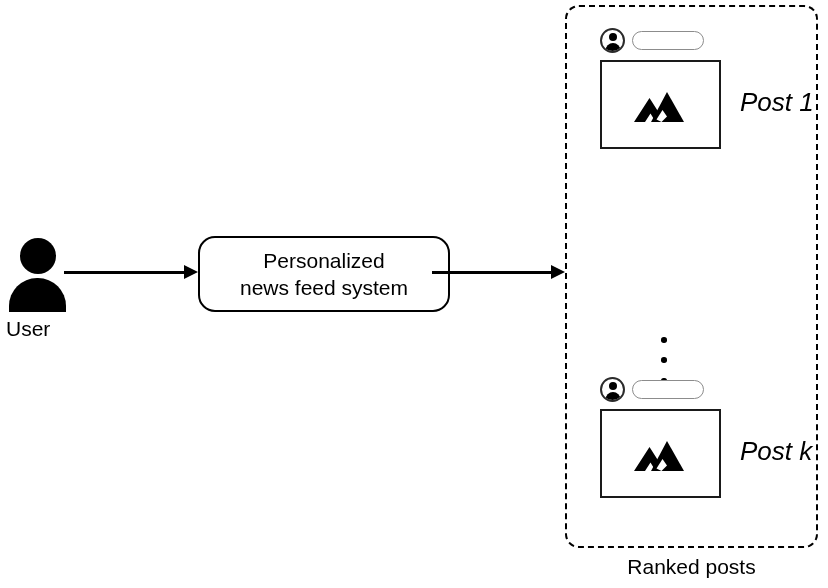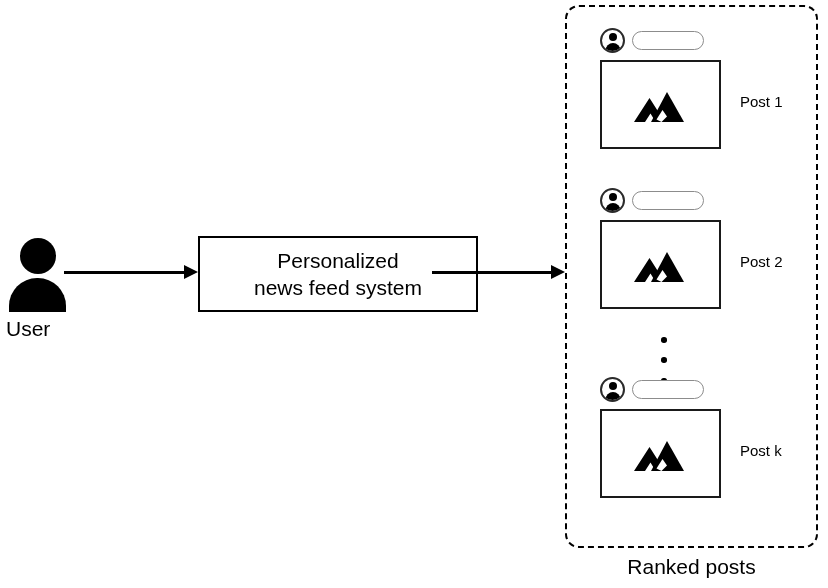--- a/index.html
+++ b/index.html
@@ -91,25 +91,25 @@
     width: 133px;
   }
   #arrow-system-to-posts .shaft { width: 121px; }
   #arrow-system-to-posts .head  { left: 119px; }
 
   
   #system-box {
     position: absolute;
     left: 198px;
     top: 236px;
-    width: 280px;
+    width: 252px;
     height: 76px;
     box-sizing: border-box;
     border: 2.5px solid #000000;
-    border-radius: 0;
+    border-radius: 17px;
     background: #ffffff;
     display: flex;
     align-items: center;
     justify-content: center;
   }
   #system-box-label {
     font-size: 21px;
     line-height: 27px;
     color: #000000;
     text-align: center;
@@ -211,24 +211,25 @@
     left: 50%;
     top: 50%;
     transform: translate(-50%, -50%);
     width: 54px;
     height: 34px;
   }
   .post-label {
     position: absolute;
     left: 140px;
     top: 62px;
-    font-size: 15px;
+    font-size: 26px;
     line-height: 26px;
     color: #000000;
     white-space: nowrap;
+    font-style: italic;
   }
 
   
   #posts-ellipsis {
     position: absolute;
     left: 92px;
     top: 330px;
     width: 10px;
     height: 46px;
     display: flex;
@@ -283,37 +284,20 @@
       <div class="post-image-frame">
         <svg class="mountain-icon" viewBox="0 0 54 34">
           <path d="M0 34 L15.5 10 L27 28 L21 33 L16.5 25.5 L11 34 Z" fill="#000000"></path>
           <path d="M17 34 L33 4 L50 34 Z" fill="#000000"></path>
           <path d="M22.5 31.5 L28.5 22 L33 28.5 L27.5 34 Z" fill="#ffffff"></path>
         </svg>
       </div>
       <div class="post-label">Post 1</div>
     </div>
 
-    <div class="post-card" style="top:180px;">
-      <div class="post-header">
-        <div class="avatar-icon">
-          <div class="avatar-head"></div>
-          <div class="avatar-body"></div>
-        </div>
-        <div class="name-pill"></div>
-      </div>
-      <div class="post-image-frame">
-        <svg class="mountain-icon" viewBox="0 0 54 34">
-          <path d="M0 34 L15.5 10 L27 28 L21 33 L16.5 25.5 L11 34 Z" fill="#000000"></path>
-          <path d="M17 34 L33 4 L50 34 Z" fill="#000000"></path>
-          <path d="M22.5 31.5 L28.5 22 L33 28.5 L27.5 34 Z" fill="#ffffff"></path>
-        </svg>
-      </div>
-      <div class="post-label">Post 2</div>
-    </div>
 
     <div id="posts-ellipsis">
       <span></span>
       <span></span>
       <span></span>
     </div>
 
     <div class="post-card" style="top:369px;">
       <div class="post-header">
         <div class="avatar-icon">

